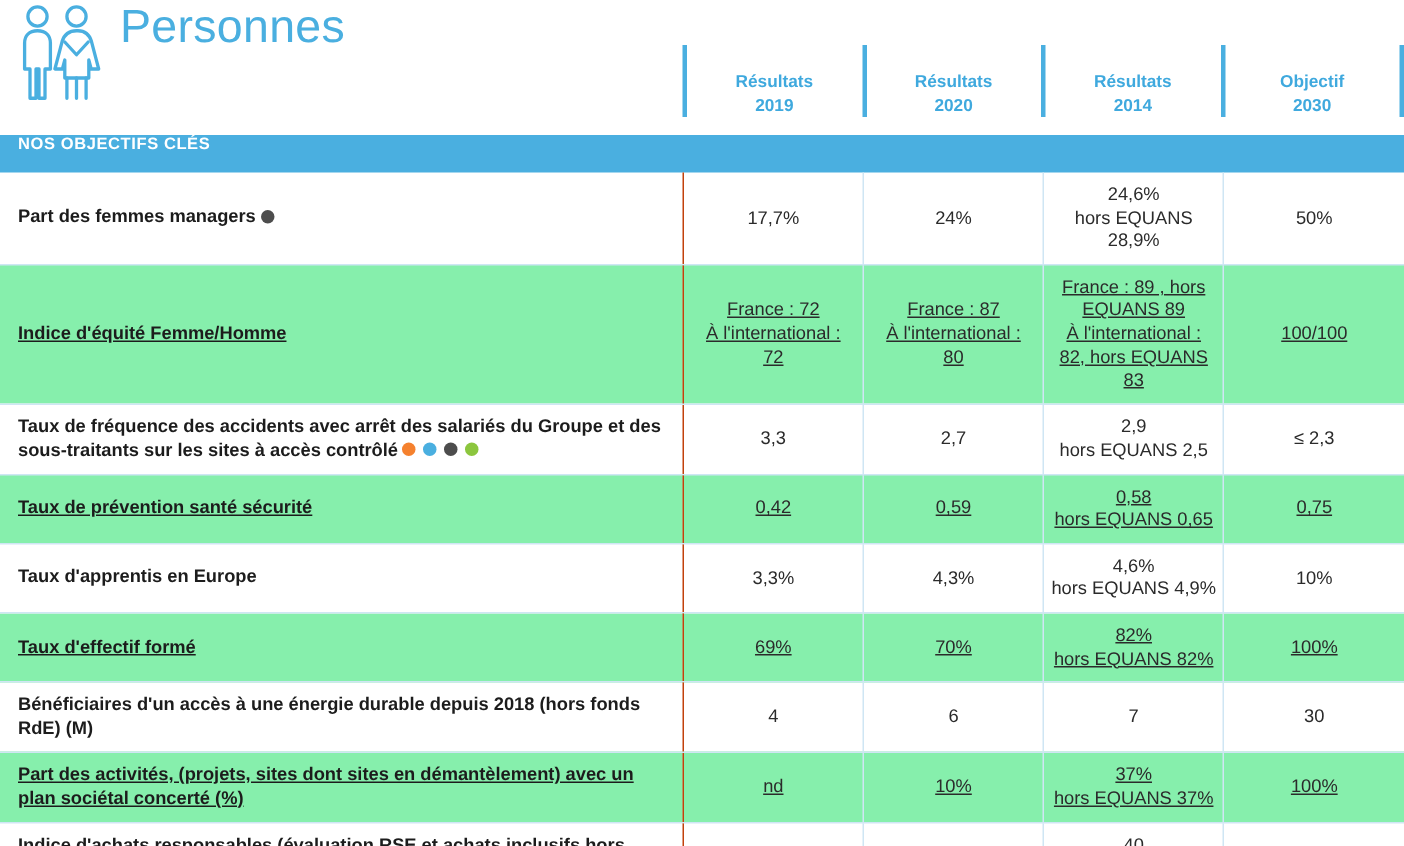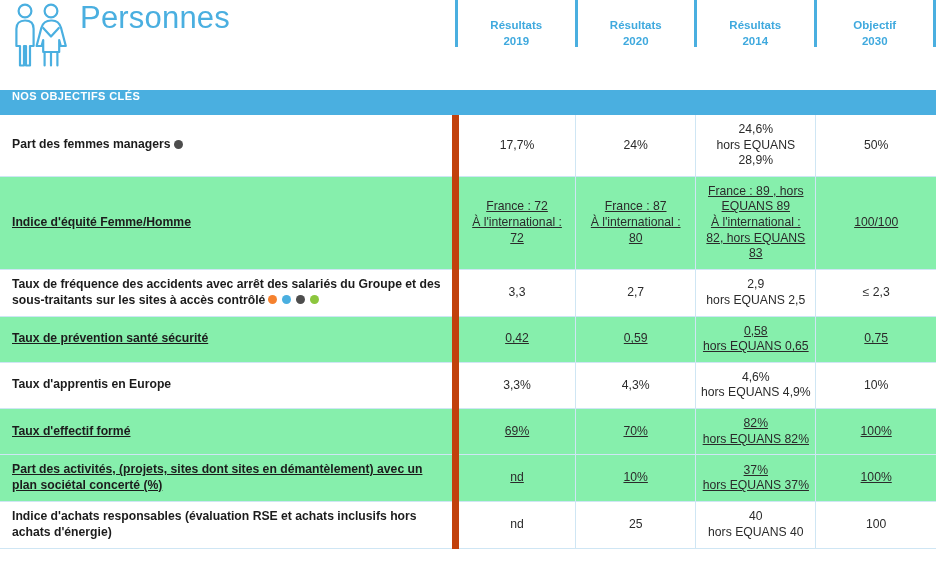--- a/index.html
+++ b/index.html
@@ -47,21 +47,21 @@
     font-size: 31px;
     color: #4aafe0;
     font-weight: 400;
     letter-spacing: 0.2px;
     margin-left: 10px;
     white-space: nowrap;
   }
 
   .head-cols {
     display: flex;
-    align-items: flex-start;
+    align-items: center;
     height: 108px;
     flex: 1 1 auto;
   }
   .head-cell {
     flex: 1 1 0;
     display: flex;
     align-items: center;
     justify-content: center;
     text-align: center;
     font-size: 11.5px;
@@ -108,21 +108,21 @@
     background: #86efac;
     text-decoration: underline;
   }
   .tbl tr td.c-label {
     width: 455px;
     padding: 7px 10px 7px 12px;
     font-size: 12.2px;
     font-weight: bold;
     line-height: 1.3;
     color: #1c1c1c;
-    border-right: 7px solid #c2410c;
+    border-right: 1px solid #c2410c;
   }
   .tbl tr td.c-val {
     width: 120px;
     text-align: center;
     font-size: 12.2px;
     font-weight: 400;
     line-height: 1.28;
     color: #2b2b2b;
     padding: 7px 4px;
     border-right: 1px solid #cfe6f4;
@@ -234,20 +234,27 @@
           <td class="c-val">4,6%<br>hors EQUANS 4,9%</td>
           <td class="c-val last">10%</td>
         </tr>
         <tr class="alt">
           <td class="c-label"><span>Taux d'effectif formé</span></td>
           <td class="c-val">69%</td>
           <td class="c-val">70%</td>
           <td class="c-val">82%<br>hors EQUANS 82%</td>
           <td class="c-val last">100%</td>
         </tr>
+        <tr>
+          <td class="c-label"><span>Bénéficiaires d'un accès à une énergie durable depuis 2018 (hors fonds RdE) (M)</span></td>
+          <td class="c-val">4</td>
+          <td class="c-val">6</td>
+          <td class="c-val">7</td>
+          <td class="c-val last">30</td>
+        </tr>
         <tr class="alt">
           <td class="c-label"><span>Part des activités, (projets, sites dont sites en démantèlement) avec un plan sociétal concerté (%)</span></td>
           <td class="c-val">nd</td>
           <td class="c-val">10%</td>
           <td class="c-val">37%<br>hors EQUANS 37%</td>
           <td class="c-val last">100%</td>
         </tr>
         <tr>
           <td class="c-label"><span>Indice d'achats responsables (évaluation RSE et achats inclusifs hors achats d'énergie)</span></td>
           <td class="c-val">nd</td>

